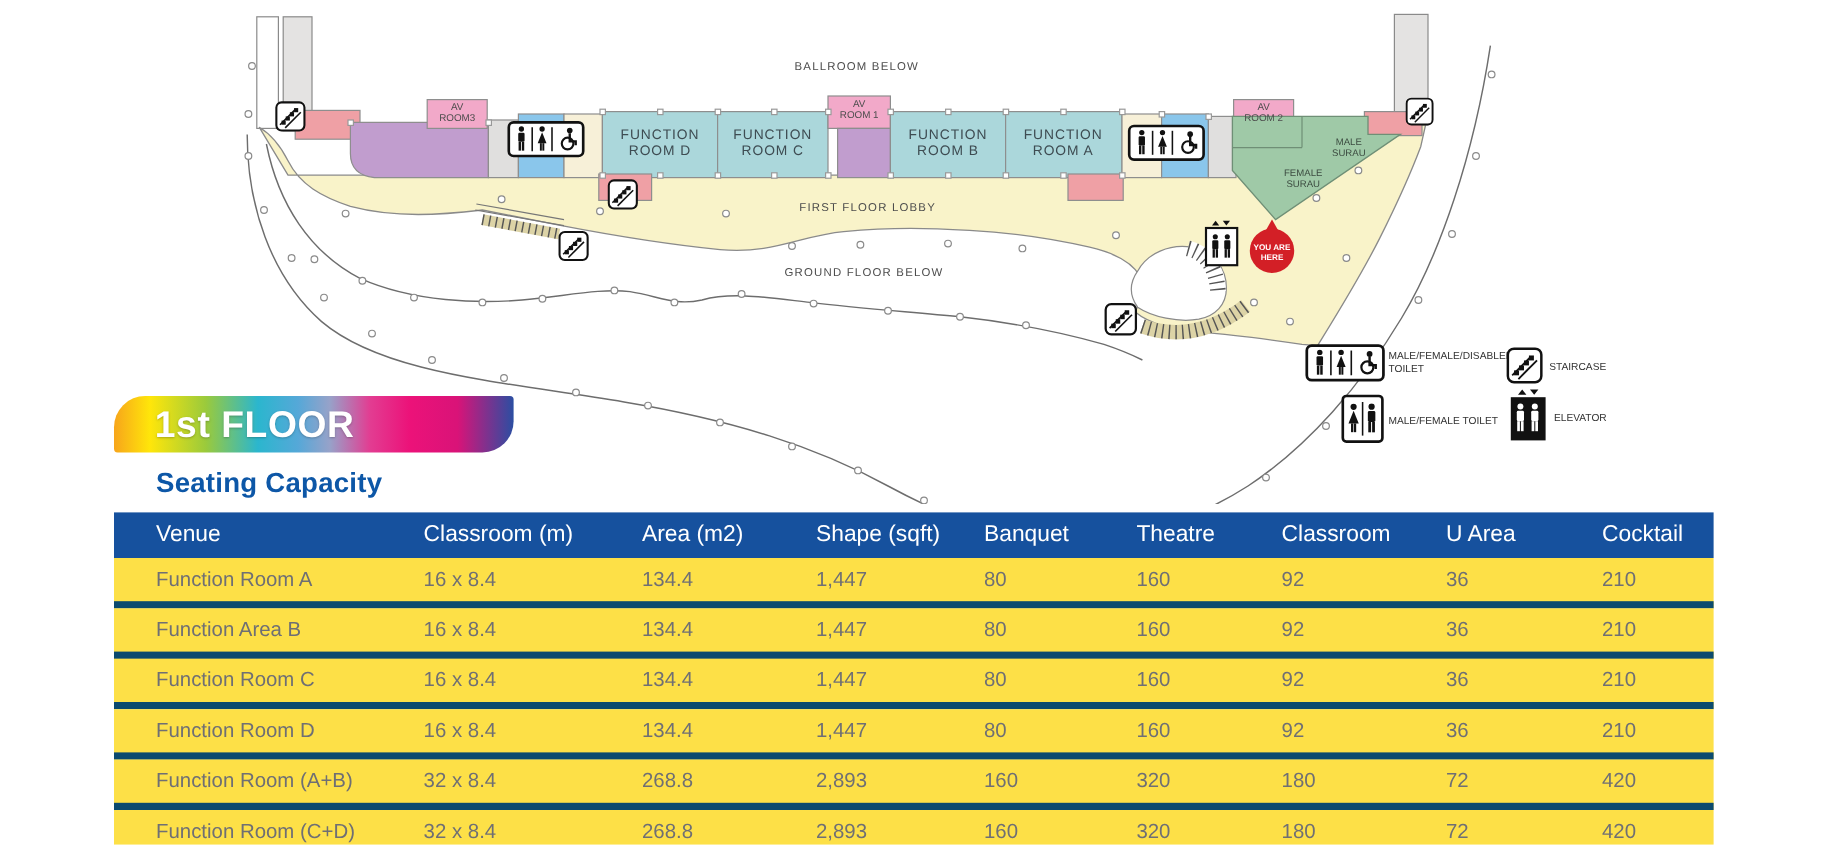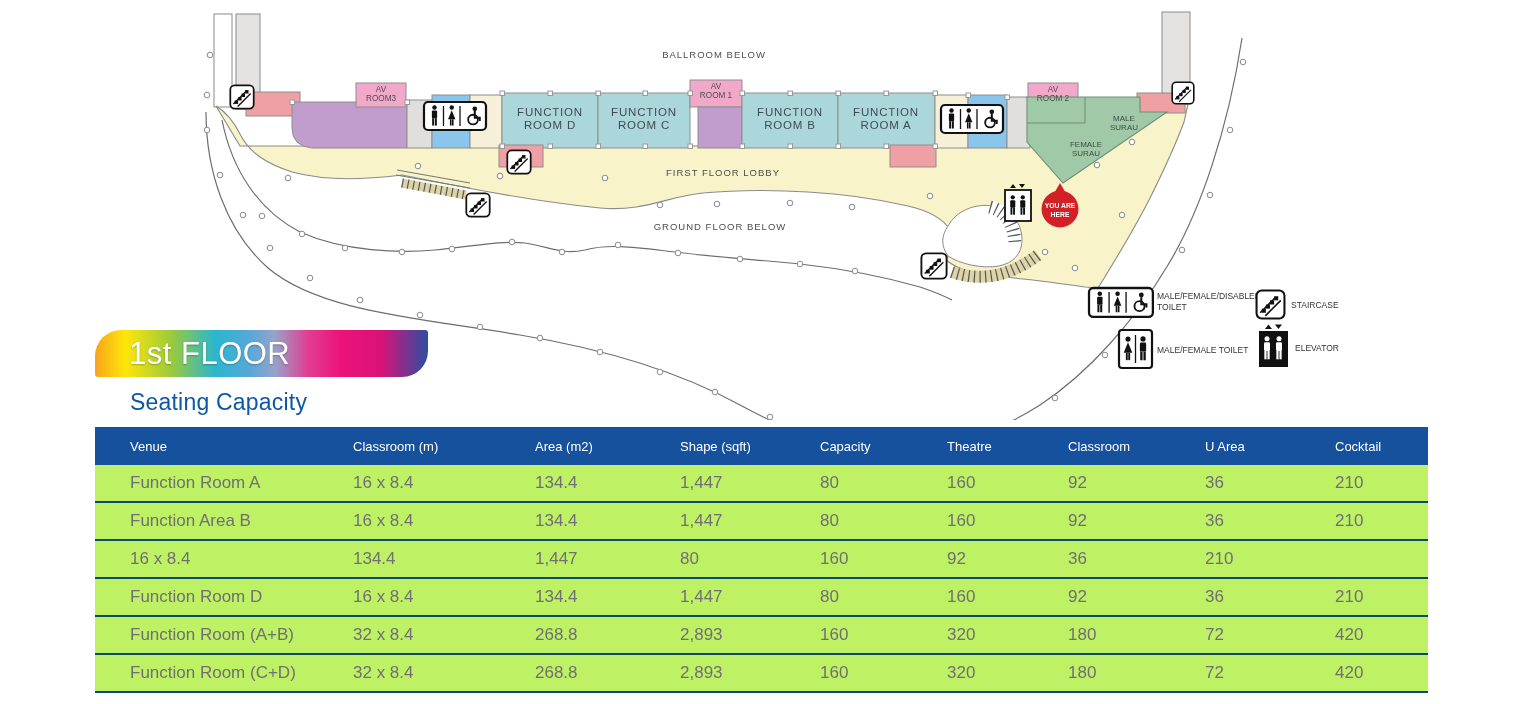--- a/index.html
+++ b/index.html
@@ -6,34 +6,34 @@
   .stage{position:relative;width:1536px;height:704px;background:#ffffff;overflow:hidden;
          font-family:"Liberation Sans",sans-serif;}
   .plan-svg{position:absolute;left:0;top:0;}
   svg{font-family:"Liberation Sans",sans-serif;}
 
   .floor-banner{position:absolute;left:95px;top:330px;width:333px;height:47px;
     box-sizing:border-box;display:flex;align-items:center;padding-left:34px;
     border-radius:26px 3px 26px 3px;
     background:linear-gradient(90deg,#F7A51B 0%,#FFE60A 9%,#9ACA3C 23%,#2BB6CE 36%,
       #55A8D8 46%,#97A2C9 54%,#E23D92 64%,#EC1279 74%,#D91378 86%,#2B4EA2 100%);}
-  .floor-banner span{color:#fff;font-size:31px;font-weight:400;letter-spacing:.5px;
+  .floor-banner span{color:#fff;font-size:31px;font-weight:700;letter-spacing:.5px;
     text-shadow:0 1px 2px rgba(0,0,0,.25);text-align:center;}
 
-  .section-title{position:absolute;left:130px;top:389px;font-size:23px;font-weight:400;
+  .section-title{position:absolute;left:130px;top:389px;font-size:23px;font-weight:700;
     color:#0D57A7;letter-spacing:.2px;}
 
   .cap-table{position:absolute;left:95px;top:427px;width:1333px;}
   .grid-row{display:grid;grid-template-columns:225px 182px 145px 140px 127px 121px 137px 130px 126px;
     align-items:center;}
-  .cap-header{background:#16519E;height:38px;color:#fff;font-size:13px;}
+  .cap-header{background:#16519E;height:38px;color:#fff;font-size:19px;}
   .cap-header>div{padding-left:33px;}
   .cap-header>div:first-child{padding-left:35px;}
-  .cap-row{height:36px;color:#6F6F74;font-size:17px;border-bottom:2px solid #0c4a6e;
-    background:#bef264;}
+  .cap-row{height:36px;color:#6F6F74;font-size:17px;border-bottom:6px solid #0c4a6e;
+    background:#fde047;}
   .cap-row>div{padding-left:33px;}
   .cap-row>div:first-child{padding-left:35px;}
 </style>
 </head>
 <body>
 
 <div class="stage">
 
 <svg class="plan-svg" width="1536" height="420" viewBox="0 0 1536 420">
   <defs>
@@ -307,21 +307,21 @@
 </div>
 
 <div class="section-title">Seating Capacity</div>
 
 <div class="cap-table">
   <div class="grid-row cap-header">
     <div>Venue</div>
     <div>Classroom (m)</div>
     <div>Area (m2)</div>
     <div>Shape (sqft)</div>
-    <div>Capacity</div>
+    <div>Banquet</div>
     <div>Theatre</div>
     <div>Classroom</div>
     <div>U Area</div>
     <div>Cocktail</div>
   </div>
 
   <div class="grid-row cap-row">
     <div>Function Room A</div>
     <div>16 x 8.4</div>
     <div>134.4</div>
@@ -337,20 +337,21 @@
     <div>16 x 8.4</div>
     <div>134.4</div>
     <div>1,447</div>
     <div>80</div>
     <div>160</div>
     <div>92</div>
     <div>36</div>
     <div>210</div>
   </div>
   <div class="grid-row cap-row">
+    <div>Function Room C</div>
     <div>16 x 8.4</div>
     <div>134.4</div>
     <div>1,447</div>
     <div>80</div>
     <div>160</div>
     <div>92</div>
     <div>36</div>
     <div>210</div>
   </div>
   <div class="grid-row cap-row">

